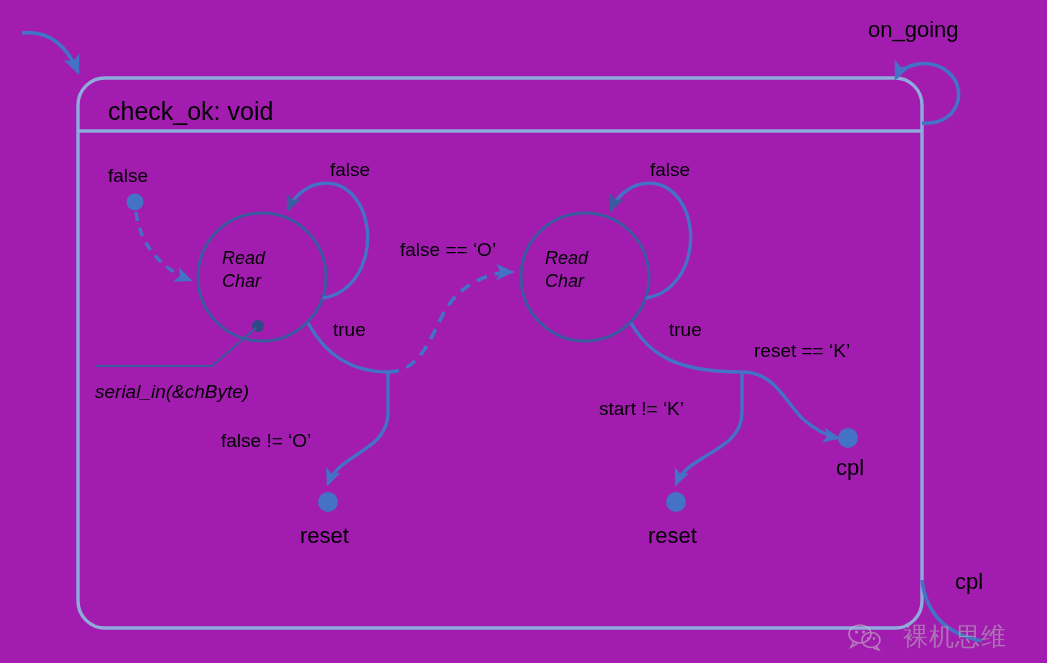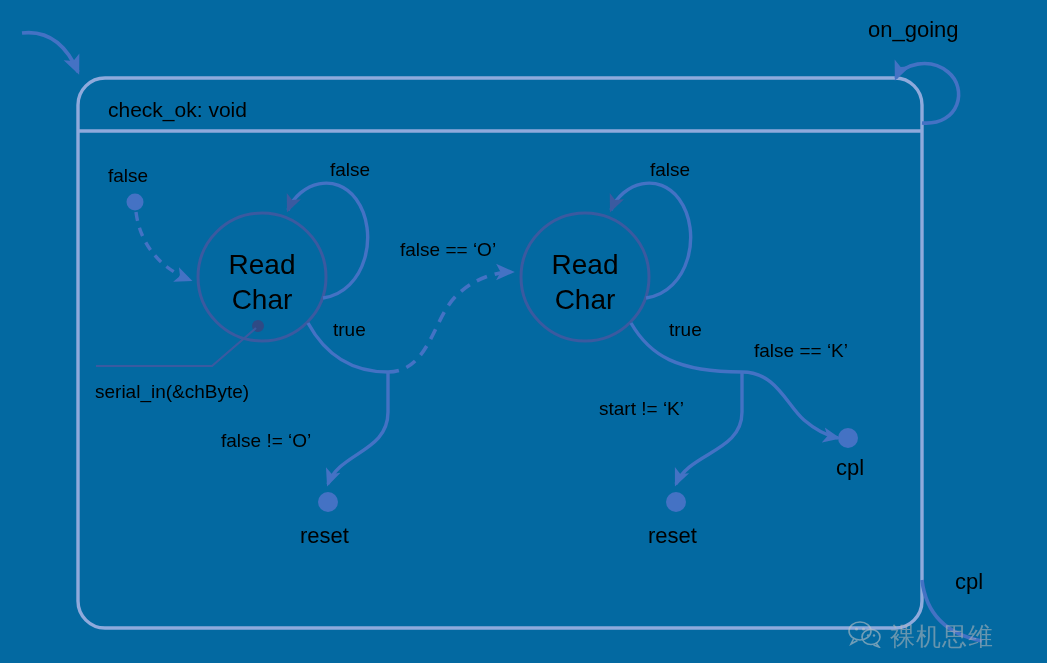--- a/index.html
+++ b/index.html
@@ -4,21 +4,21 @@
 <style>
   html, body {
     margin: 0;
     padding: 0;
     background: #ffffff;
   }
   #stage {
     position: relative;
     width: 1047px;
     height: 663px;
-    background: #0369a1;
+    background: #a21caf;
     overflow: hidden;
     font-family: "Liberation Sans", sans-serif;
   }
   #diagram-svg {
     position: absolute;
     left: 0;
     top: 0;
     width: 1047px;
     height: 663px;
   }
@@ -28,29 +28,31 @@
     font-family: "Liberation Sans", sans-serif;
     white-space: nowrap;
     line-height: 1.1;
   }
   .lbl-md { font-size: 19px; }
   .lbl-lg { font-size: 21px; }
   .state-text {
     position: absolute;
     color: #000000;
     font-family: "Liberation Sans", sans-serif;
-    font-size: 28px;
-    text-align: center;
+    font-size: 18px;
+    text-align: left;
     line-height: 1.25;
     white-space: nowrap;
+    font-style: italic;
   }
   .watermark {
     position: absolute;
     display: flex;
-    gap: 8px;
+    align-items: center;
+    gap: 21px;
     opacity: 0.55;
     pointer-events: none;
   }
   .watermark-text {
     font-family: "Liberation Sans", sans-serif;
     font-size: 25px;
     color: #b9b9b9;
     letter-spacing: 1px;
   }
 </style>
@@ -146,21 +148,21 @@
       <circle cx="676" cy="502" r="10" fill="#4472c4"></circle>
     </g>
 
     <g>
       <circle cx="848" cy="438" r="10" fill="#4472c4"></circle>
     </g>
   </svg>
 
   <div class="lbl lbl-lg" style="left:868px; top:18px; font-size:22px;">on_going</div>
 
-  <div class="lbl" style="left:108px; top:98px; font-size:21px;">check_ok: void</div>
+  <div class="lbl" style="left:108px; top:98px; font-size:25px;">check_ok: void</div>
 
   <div class="lbl lbl-md" style="left:108px; top:166px;">false</div>
 
   <div class="lbl lbl-md" style="left:330px; top:160px;">false</div>
 
   <div class="lbl lbl-md" style="left:650px; top:160px;">false</div>
 
   <div class="state-text" style="left:222px; top:247px; width:80px;">
     <span>Read</span><br>
     <span>Char</span>
@@ -170,25 +172,25 @@
     <span>Read</span><br>
     <span>Char</span>
   </div>
 
   <div class="lbl lbl-md" style="left:400px; top:240px;">false == ‘O’</div>
 
   <div class="lbl lbl-md" style="left:333px; top:320px;">true</div>
 
   <div class="lbl lbl-md" style="left:669px; top:320px;">true</div>
 
-  <div class="lbl lbl-md" style="left:95px; top:382px;">serial_in(&amp;chByte)</div>
+  <div class="lbl lbl-md" style="left:95px; top:382px;font-style:italic;">serial_in(&amp;chByte)</div>
 
   <div class="lbl lbl-md" style="left:221px; top:431px;">false != ‘O’</div>
 
-  <div class="lbl lbl-md" style="left:754px; top:341px;">false == ‘K’</div>
+  <div class="lbl lbl-md" style="left:754px; top:341px;">reset == ‘K’</div>
 
   <div class="lbl lbl-md" style="left:599px; top:399px;">start != ‘K’</div>
 
   <div class="lbl" style="left:300px; top:524px; font-size:22px;">reset</div>
 
   <div class="lbl" style="left:648px; top:524px; font-size:22px;">reset</div>
 
   <div class="lbl" style="left:836px; top:456px; font-size:22px;">cpl</div>
 
   <div class="lbl" style="left:955px; top:570px; font-size:22px;">cpl</div>

